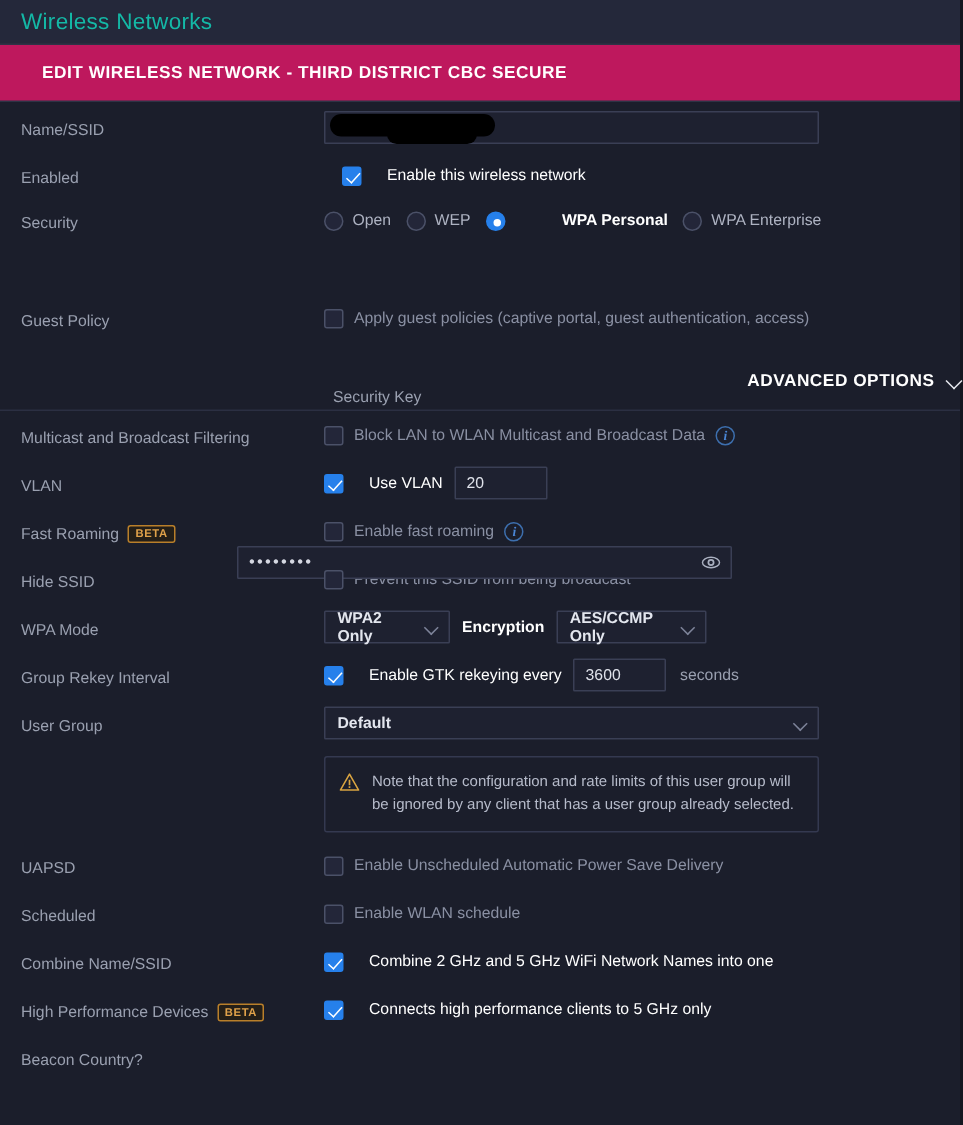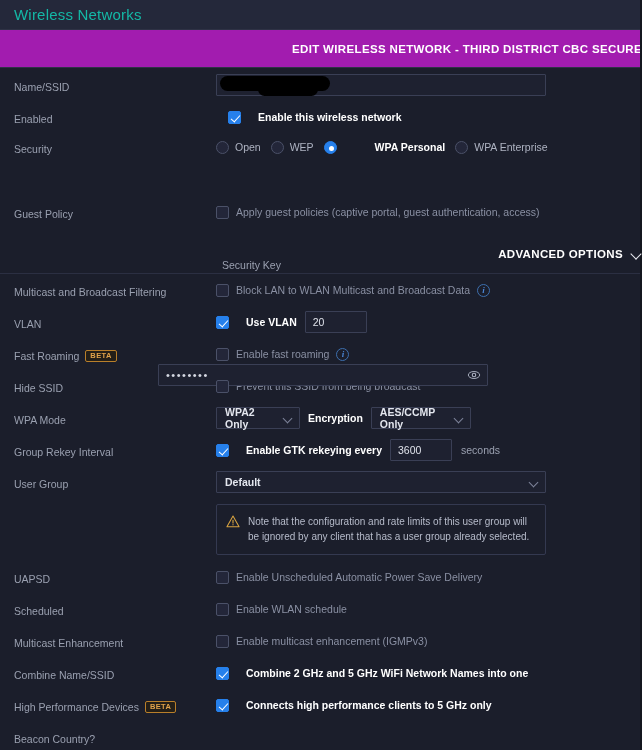--- a/index.html
+++ b/index.html
@@ -37,26 +37,25 @@
   }
   .app-header .title {
     font-size: 15px;
     color: #14b8a6;
     font-weight: 400;
     letter-spacing: .2px;
   }
 
   .subheader-band {
     height: 38px;
-    background: #a21caf;
+    background: #be185d;
     border-bottom: 1px solid #2e3245;
     display: flex;
     align-items: center;
-    padding-left: 14px;
-    justify-content: flex-end;
+    padding-left: 28px;
   }
   .subheader-band .section-title {
     font-size: 11.5px;
     font-weight: bold;
     color: #ffffff;
     letter-spacing: .35px;
   }
 
   
   .form-area { padding-top: 0; }
@@ -155,21 +154,21 @@
   .cb.checked .box::after {
     content: "";
     position: absolute;
     left: 4px; top: 1px;
     width: 4px; height: 8px;
     border: solid #fff;
     border-width: 0 1.8px 1.8px 0;
     transform: rotate(42deg);
   }
   .cb .cb-label { font-size: 10.5px; color: #8a90a3; white-space: nowrap; }
-  .cb.checked .cb-label { color: #ffffff; font-weight: bold; padding-left: 10px; }
+  .cb.checked .cb-label { color: #ffffff; font-weight: normal; padding-left: 10px; }
 
   
   .radio-group { display: flex; align-items: center; gap: 10px; }
   .rb { display: inline-flex; align-items: center; gap: 6px; cursor: pointer; }
   .circ {
     width: 13px; height: 13px;
     flex: 0 0 13px;
     border-radius: 50%;
     border: 1px solid #4b5168;
     background: #232639;
@@ -510,29 +509,20 @@
   <div class="row adv-tall">
     <div class="label">Scheduled</div>
     <div class="control">
       <span class="cb">
         <span class="box"></span>
         <span class="cb-label">Enable WLAN schedule</span>
       </span>
     </div>
   </div>
 
-  <div class="row adv-tall">
-    <div class="label">Multicast Enhancement</div>
-    <div class="control">
-      <span class="cb">
-        <span class="box"></span>
-        <span class="cb-label">Enable multicast enhancement (IGMPv3)</span>
-      </span>
-    </div>
-  </div>
 
   <div class="row adv-tall">
     <div class="label">Combine Name/SSID</div>
     <div class="control">
       <span class="cb checked">
         <span class="box"></span>
         <span class="cb-label">Combine 2 GHz and 5 GHz WiFi Network Names into one</span>
       </span>
     </div>
   </div>

